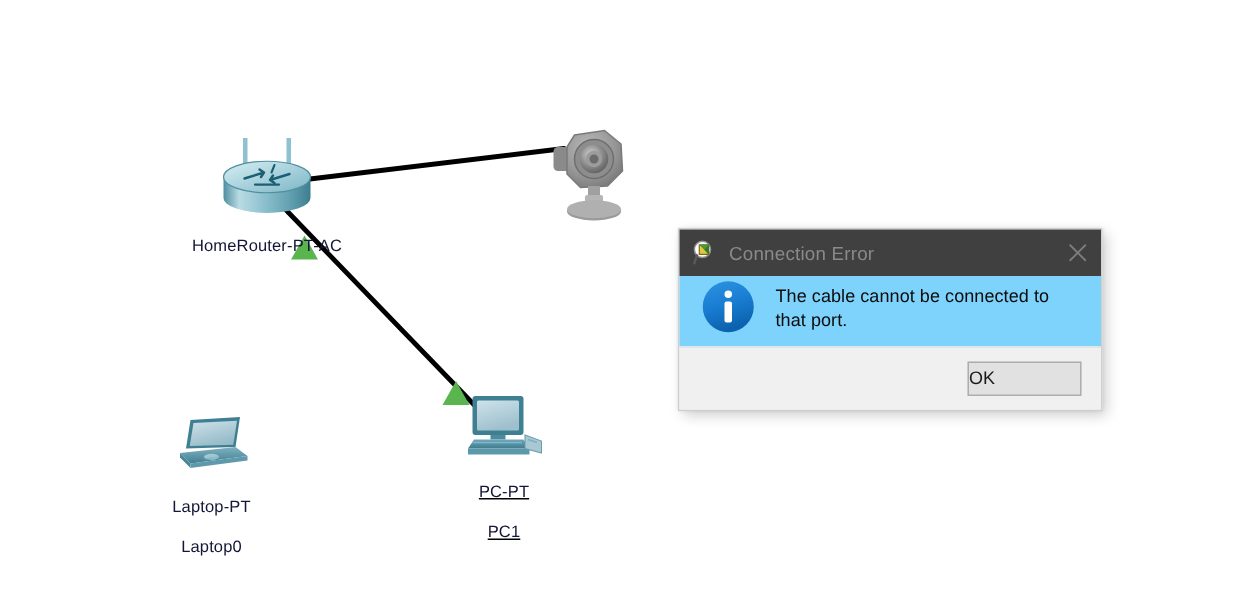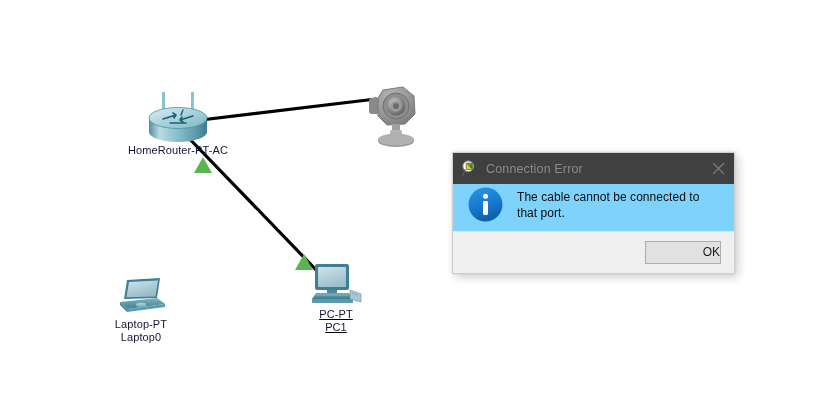--- a/index.html
+++ b/index.html
@@ -41,20 +41,21 @@
     position: relative;
     margin: 0 auto;
     display: block;
   }
   .device-label {
     font-size: 11px;
     line-height: 13px;
     color: #131636;
     white-space: nowrap;
     letter-spacing: 0.1px;
+    margin-top: 14px;
   }
 
   
   #node-router { left: 108px; top: 92px; width: 140px; }
   #node-webcam { left: 337px; top: 80px; width: 110px; }
   #node-pc     { left: 282px; top: 262px; width: 108px; text-decoration: underline; }
   #node-laptop { left: 86px;  top: 276px; width: 110px; }
 
   
   #dialog {
@@ -138,21 +139,21 @@
   }
   #dialog-ok-button {
     width: 76px;
     height: 23px;
     background: #e1e1e1;
     border: 1px solid #adadad;
     color: #1a1a1a;
     font-family: "Liberation Sans", sans-serif;
     font-size: 12px;
     line-height: 21px;
-    text-align: right;
+    text-align: left;
     cursor: default;
     padding: 0;
   }
 </style>
 </head>
 <body>
 
 <div id="workspace">
 
   <svg id="cable-layer" viewBox="0 0 829 400" width="829" height="400">

